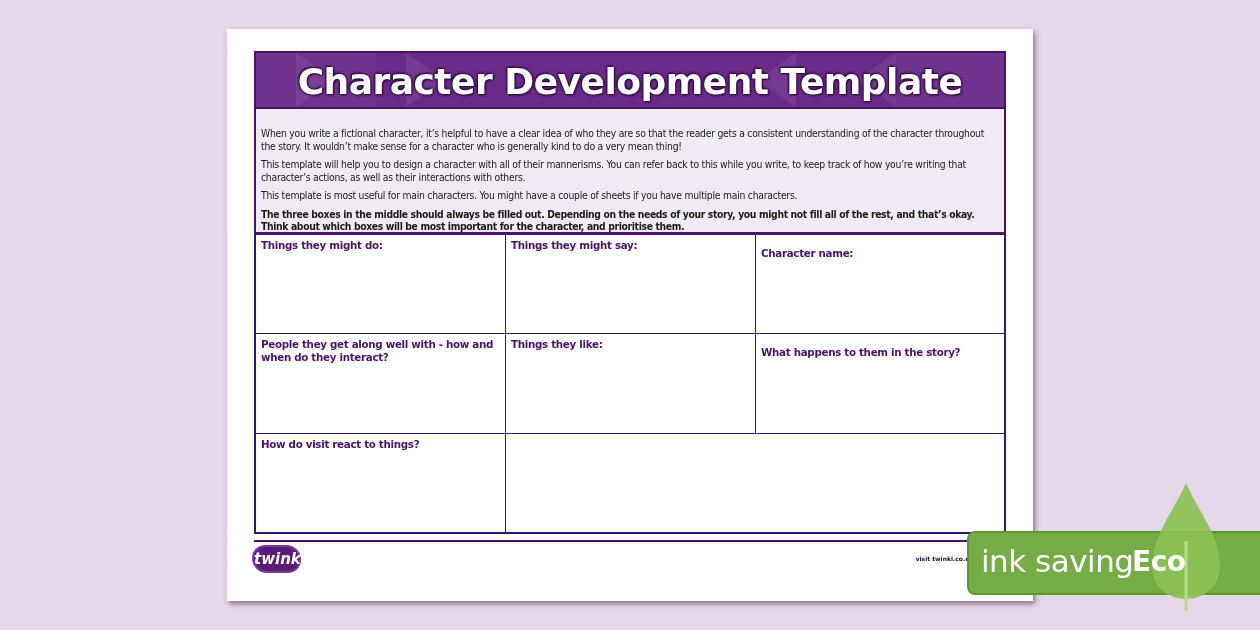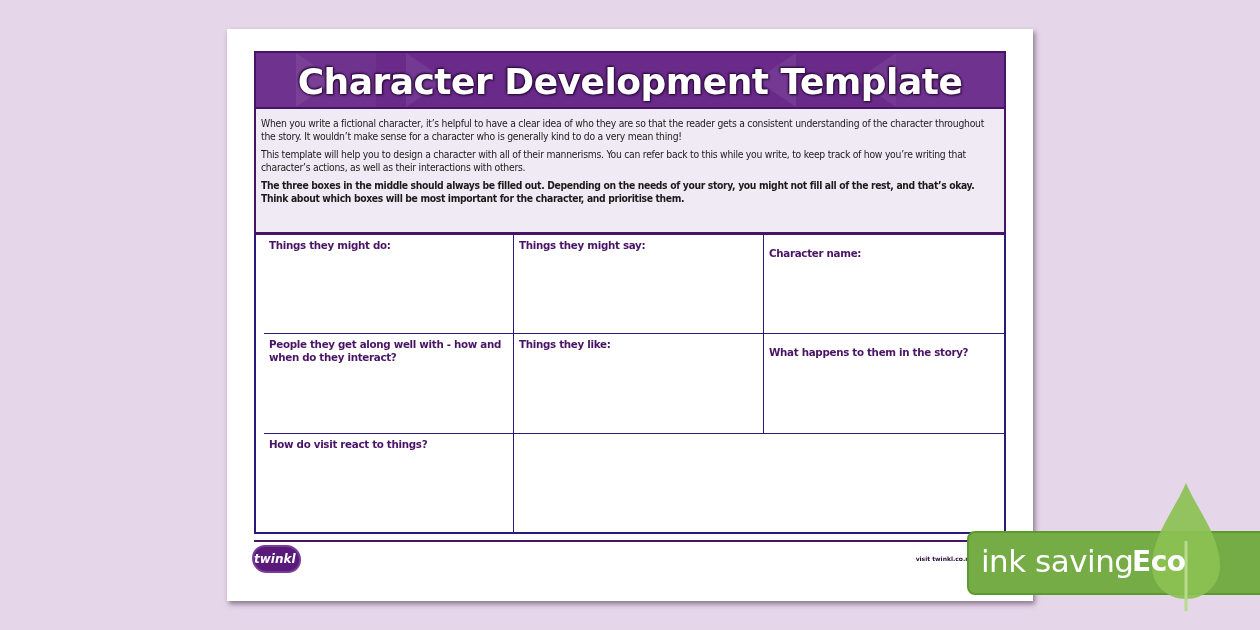--- a/index.html
+++ b/index.html
@@ -49,38 +49,37 @@
     letter-spacing: -0.5px;
     text-shadow: 0 0 3px #2a0a3a, 1px 1px 2px #2a0a3a, -1px -1px 2px #2a0a3a;
   }
   .intro {
     position: absolute;
     left: 27px; top: 80px;
     width: 752px; height: 125px;
     background: #f0eaf4;
     border: 2px solid #4a1466;
     border-top: none;
-    padding: 8px 5px;
+    padding: 18px 5px;
     color: #1a1a1a;
     font-size: 10.3px;
     line-height: 12.5px;
     font-family: "DejaVu Sans Condensed", "DejaVu Sans", sans-serif;
   }
   .intro p { margin-bottom: 6px; letter-spacing: -0.25px; }
   .intro p.bold { font-weight: bold; letter-spacing: -0.35px; }
   .grid {
     position: absolute;
     left: 27px; top: 204px;
     width: 752px; height: 301px;
     border: 2px solid #2a1a7a;
     border-top: 2px solid #4a1466;
     display: grid;
     grid-template-columns: 250px 250px 1fr;
     grid-template-rows: 99px 100px 1fr;
-    padding-left: 8px;
   }
   .cell {
     border-right: 1.5px solid #2a1a7a;
     border-bottom: 1.5px solid #2a1a7a;
     padding: 4px 5px;
     color: #4a1466;
     font-weight: bold;
     font-size: 10.3px;
     line-height: 12.5px;
     letter-spacing: -0.3px;
@@ -94,23 +93,23 @@
     background: #4a1466;
   }
   .logo {
     position: absolute;
     left: 27px; top: 518px;
     width: 45px; height: 24px;
     background: #5a1a7a;
     border-radius: 12px 14px 12px 14px;
     color: #fff;
     font-weight: bold;
-    font-size: 12px;
+    font-size: 15px;
     line-height: 24px;
-    text-align: left;
+    text-align: right;
     font-style: italic;
     box-shadow: 0 0 0 2px #7a3a9a;
   }
   .visit {
     position: absolute;
     right: 60px; top: 526px;
     font-size: 6px;
     font-weight: bold;
     color: #2a0a3a;
   }
@@ -155,20 +154,21 @@
     <div class="tri" style="left:150px;"></div>
     <div class="tri r" style="left:500px;"></div>
     <div class="tri r" style="left:600px;"></div>
     <div class="band" style="left:640px;width:110px;"></div>
     <h1>Character Development Template</h1>
   </div>
 
   <div class="intro">
     <p>When you write a fictional character, it’s helpful to have a clear idea of who they are so that the reader gets a consistent understanding of the character throughout the story. It wouldn’t make sense for a character who is generally kind to do a very mean thing!</p>
     <p>This template will help you to design a character with all of their mannerisms. You can refer back to this while you write, to keep track of how you’re writing that character’s  actions, as well as their interactions with others.</p>
+    <p>This template is most useful for main characters. You might have a couple of sheets if you have multiple main characters.</p>
     <p class="bold">The three boxes in the middle should always be filled out. Depending on the needs of your story, you might not fill all of the rest, and that’s okay. Think about which boxes will be most important for the character, and prioritise them.</p>
   </div>
 
   <div class="grid">
     <div class="cell">Things they might do:</div>
     <div class="cell">Things they might say:</div>
     <div class="cell">Character name:</div>
     <div class="cell">People they get along well with - how and when do they interact?</div>
     <div class="cell">Things they like:</div>
     <div class="cell">What happens to them in the story?</div>

